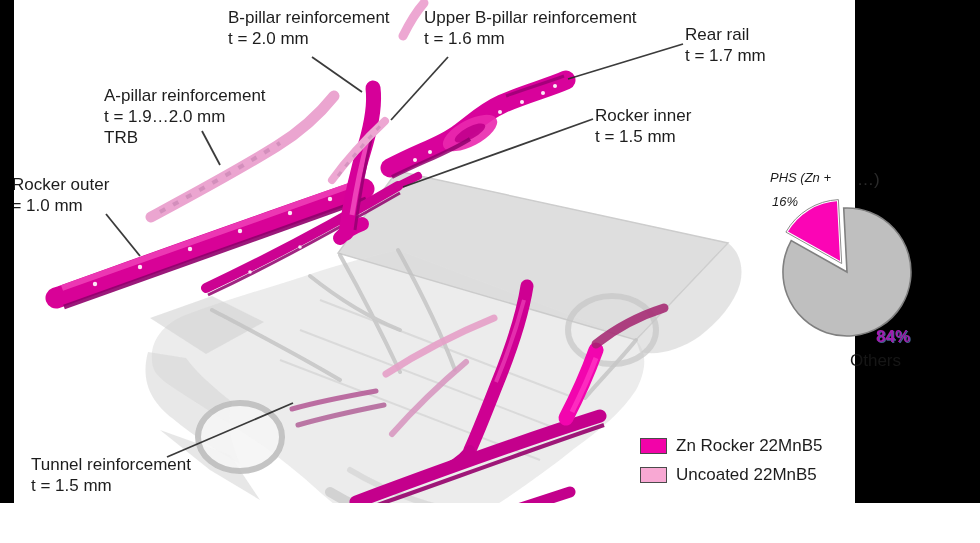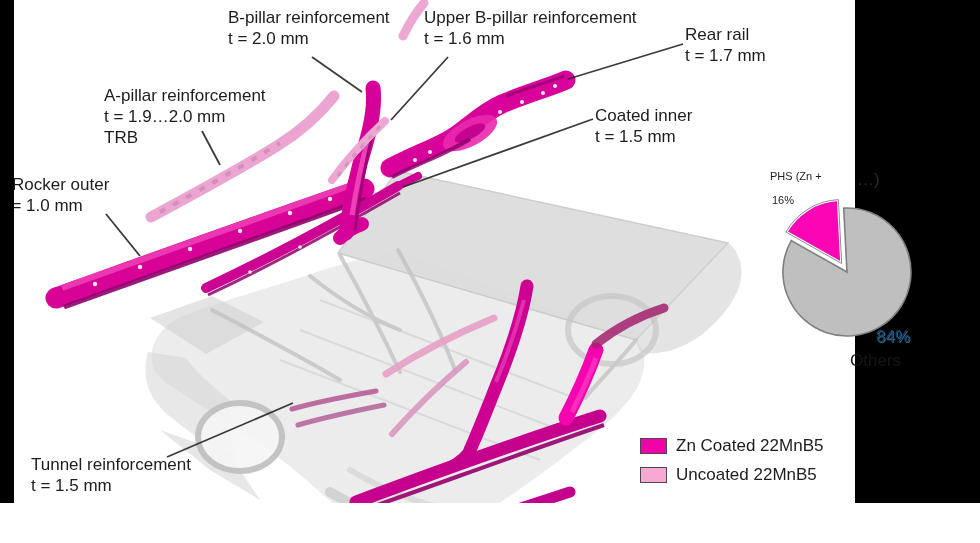--- a/index.html
+++ b/index.html
@@ -5,24 +5,24 @@
   html,body{margin:0;padding:0;background:#ffffff;}
   .stage{position:relative;width:980px;height:503px;background:#ffffff;overflow:hidden;
          font-family:"Liberation Sans",sans-serif;color:#1d1d1d;}
   .bar{position:absolute;background:#000;}
   .bar-left{left:0;top:0;width:14px;height:543px;z-index:5;}
   .bar-right{left:855px;top:0;width:125px;height:543px;z-index:1;}
   .diagram-svg{position:absolute;left:0;top:0;z-index:2;pointer-events:none;}
   .lbl{position:absolute;font-size:17px;line-height:1.24;white-space:nowrap;z-index:4;}
   .lbl div{white-space:nowrap;}
   .indent1{margin-left:10px;}
-  .pie-lbl{position:absolute;font-size:11px;white-space:nowrap;z-index:4;}
+  .pie-lbl{position:absolute;font-size:13px;white-space:nowrap;z-index:4;font-style:italic;}
   .ghost{position:absolute;font-size:17px;white-space:nowrap;z-index:3;}
   .ghost-suffix{color:#2b2b2b;}
-  .pct84{color:#0c4a6e;text-shadow:1px 1px 0 #44628e;}
+  .pct84{color:#a21caf;text-shadow:1px 1px 0 #44628e;font-weight:bold;}
   .ghost-others{color:#161616;}
   .legend{position:absolute;left:640px;top:431px;z-index:4;}
   .legend-row{display:flex;align-items:center;height:29px;}
   .swatch{width:27px;height:16px;border:1.5px solid #4a4a4a;box-sizing:border-box;margin-right:9px;}
   .legend-text{font-size:17px;}
 </style>
 </head>
 <body>
 
 <div class="stage">
@@ -190,21 +190,21 @@
     <div>t = 1.7 mm</div>
   </div>
 
   <div class="lbl" style="left:104px;top:85px;">
     <div>A-pillar reinforcement</div>
     <div>t = 1.9…2.0 mm</div>
     <div>TRB</div>
   </div>
 
   <div class="lbl" style="left:595px;top:105px;">
-    <div>Coated inner</div>
+    <div>Rocker inner</div>
     <div>t = 1.5 mm</div>
   </div>
 
   <div class="lbl" style="left:2px;top:174px;">
     <div class="indent1">Rocker outer</div>
     <div>t = 1.0 mm</div>
   </div>
 
   <div class="lbl" style="left:31px;top:454px;">
     <div>Tunnel reinforcement</div>
@@ -213,21 +213,21 @@
 
   <div class="pie-lbl" style="left:770px;top:170px;">PHS (Zn +</div>
   <div class="ghost ghost-suffix" style="left:857px;top:170px;">…)</div>
   <div class="pie-lbl" style="left:737px;top:194px;margin-left:35px;">16%</div>
   <div class="ghost pct84" style="left:876px;top:327px;">84%</div>
   <div class="ghost ghost-others" style="left:850px;top:351px;">Others</div>
 
   <div class="legend">
     <div class="legend-row">
       <span class="swatch" style="background: rgb(242, 3, 168);"></span>
-      <span class="legend-text">Zn Coated 22MnB5</span>
+      <span class="legend-text">Zn Rocker 22MnB5</span>
     </div>
     <div class="legend-row">
       <span class="swatch" style="background: rgb(248, 168, 211);"></span>
       <span class="legend-text">Uncoated 22MnB5</span>
     </div>
   </div>
 
 </div>
 
 </body></html>

